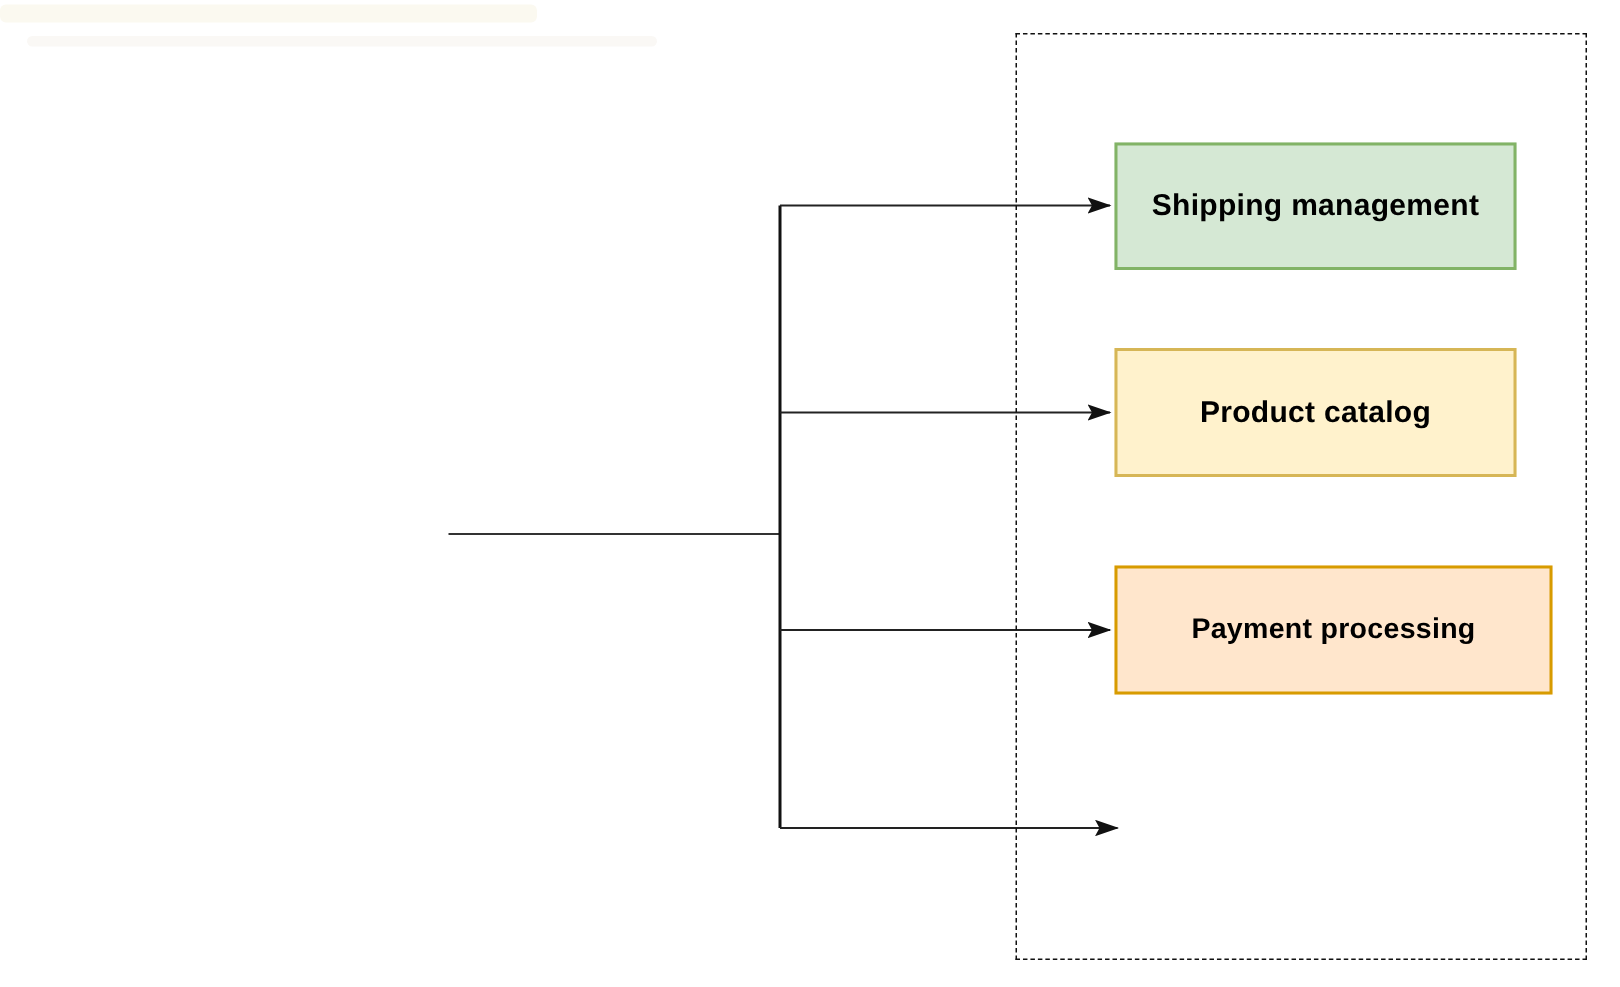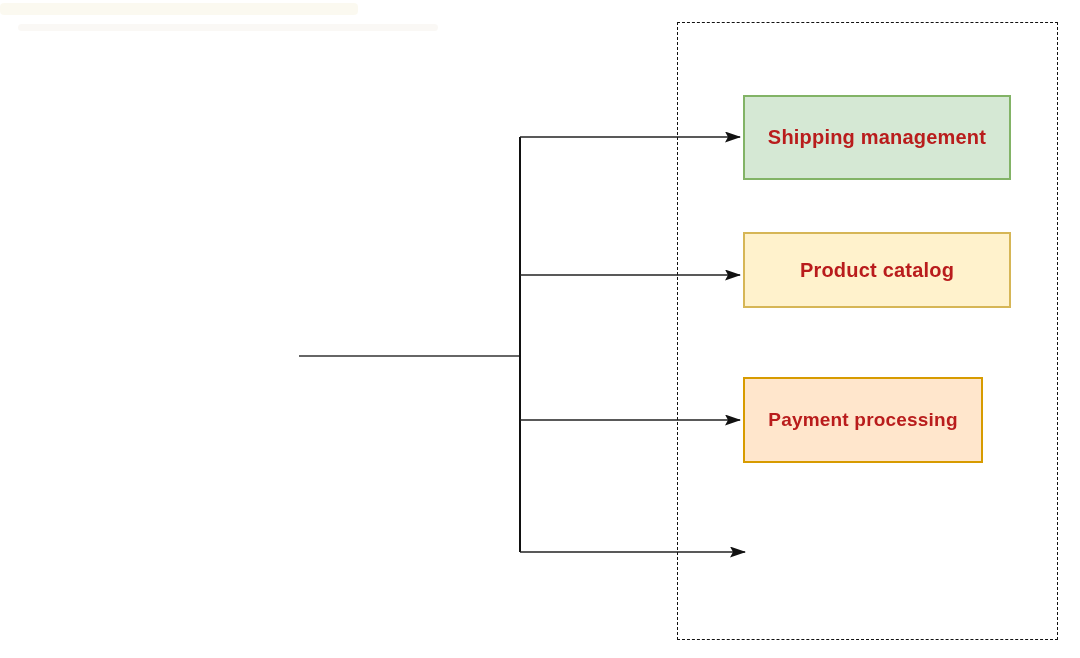--- a/index.html
+++ b/index.html
@@ -24,21 +24,21 @@
   }
   .node {
     position: absolute;
     display: flex;
     align-items: center;
     justify-content: center;
     text-align: center;
     box-sizing: border-box;
     border: 2px solid #666666;
     background: #f5f5f5;
-    color: #b91c1c;
+    color: #000000;
     font-weight: bold;
     font-size: 20px;
     letter-spacing: 0.2px;
   }
   .group-box {
     position: absolute;
     box-sizing: border-box;
     border: 1.5px dashed #111111;
     background: transparent;
   }
@@ -81,22 +81,22 @@
     <line x1="520" y1="552" x2="745" y2="552" stroke="#222222" stroke-width="1.4" marker-end="url(#arrow)"></line>
   </svg>
 
   <div class="group-box" style="left:677px; top:22px; width:381px; height:618px;"></div>
 
 
   <div class="node" style="left: 743px; top: 95px; width: 268px; height: 85px; background: rgb(213, 232, 212); border-color: rgb(130, 179, 102);">
     <span>Shipping management</span>
   </div>
 
-  <div class="node" style="left: 743px; top: 232px; width: 268px; height: 76px; background: rgb(255, 242, 204); border-color: rgb(214, 182, 86);">
+  <div class="node" style="left: 743px; top: 232px; width: 268px; height: 86px; background: rgb(255, 242, 204); border-color: rgb(214, 182, 86);">
     <span>Product catalog</span>
   </div>
 
-  <div class="node" style="left: 743px; top: 377px; width: 240px; height: 86px; font-size: 19px; background: rgb(255, 230, 204); border-color: rgb(215, 155, 0);">
+  <div class="node" style="left: 743px; top: 377px; width: 292px; height: 86px; font-size: 19px; background: rgb(255, 230, 204); border-color: rgb(215, 155, 0);">
     <span>Payment processing</span>
   </div>
 
 
 </div>
 
 </body></html>

